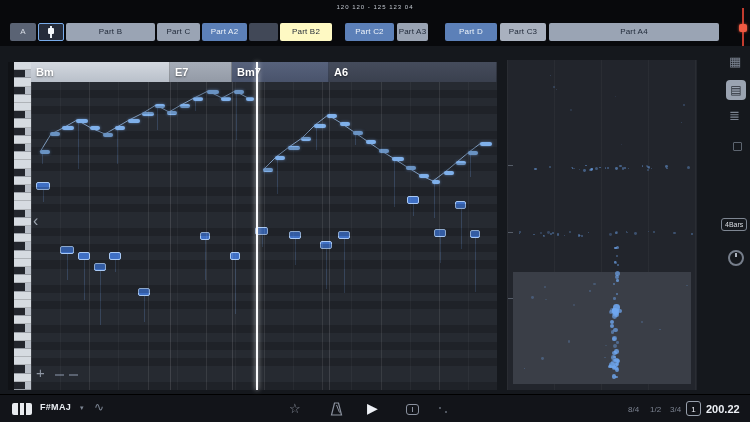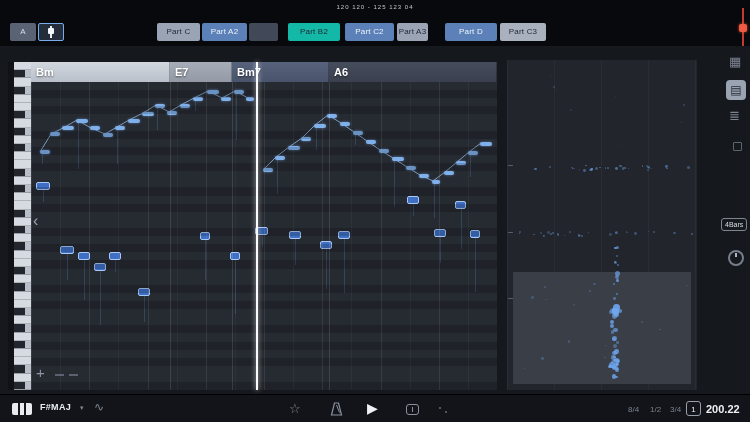--- a/index.html
+++ b/index.html
@@ -7,21 +7,21 @@
          font-family:"Liberation Sans",sans-serif;}
   
   .top-status{position:absolute;left:0;right:0;top:4px;text-align:center;font-size:6px;
               color:#c3c8d0;letter-spacing:1px;}
   
   .arrange{position:absolute;left:0;top:20px;width:750px;height:26px;}
   .part{position:absolute;top:3px;height:18px;border-radius:2px;font-size:8px;line-height:18px;
         text-align:center;letter-spacing:.2px;overflow:hidden;}
   .p-light{background:#9aa4b4;color:#222b3a;}
   .p-lighter{background:#a9b1bf;color:#222b3a;}
-  .p-mid{background:#14b8a6;color:#1f2735;margin-left:8px;}
+  .p-mid{background:#fef9c3;color:#1f2735;}
   .p-blue{background:#5c80b8;color:#eef3fa;}
   .p-dark{background:#414857;}
   .p-graydark{background:#5a6374;color:#d9dee6;}
   .p-selected{background:#252c3a;border:1px solid #78aceb;box-sizing:border-box;}
   .psl-line{position:absolute;left:45%;top:2px;bottom:2px;width:2px;background:#e8eef6;}
   .psl-knob{position:absolute;left:calc(45% - 2px);top:4px;width:6px;height:6px;background:#f2f6fb;border-radius:1px;}
   
   .zoom-track{position:absolute;left:742px;top:8px;width:2px;height:44px;background:#c23b2e;}
   .zoom-handle{position:absolute;left:739px;top:24px;width:8px;height:8px;background:#ef5a43;
                border-radius:2px;box-shadow:0 0 3px rgba(240,90,60,.8);}
@@ -101,28 +101,30 @@
 <div class="stage">
 
   <div class="top-status">120 120 - 125 123 04</div>
 
   <div class="arrange" id="arrange">
       <div class="part p-graydark" style="left: 10px; width: 26px;">A</div>
       <div class="part p-selected" style="left: 38px; width: 26px;">
         <div class="psl-line"></div>
         <div class="psl-knob"></div>
       </div>
+      <div class="part p-light" style="left: 66px; width: 89px;">Part B</div>
       <div class="part p-light" style="left: 157px; width: 43px;">Part C</div>
       <div class="part p-blue" style="left: 202px; width: 45px;">Part A2</div>
       <div class="part p-dark" style="left: 249px; width: 29px;"></div>
       <div class="part p-mid" style="left: 280px; width: 52px;">Part B2</div>
       <div class="part p-blue" style="left: 345px; width: 49px;">Part C2</div>
       <div class="part p-light" style="left: 397px; width: 31px;">Part A3</div>
       <div class="part p-blue" style="left: 445px; width: 52px;">Part D</div>
       <div class="part p-lighter" style="left: 500px; width: 46px;">Part C3</div>
+      <div class="part p-light" style="left: 549px; width: 170px;">Part A4</div>
     </div>
 
   <div class="zoom-track"></div>
   <div class="zoom-handle"></div>
 
   <div class="main-area"></div>
   <div class="left-rail"></div>
 
   <div class="keyboard" id="keyboard">
       <div class="key" style="top: 0px;"></div>

